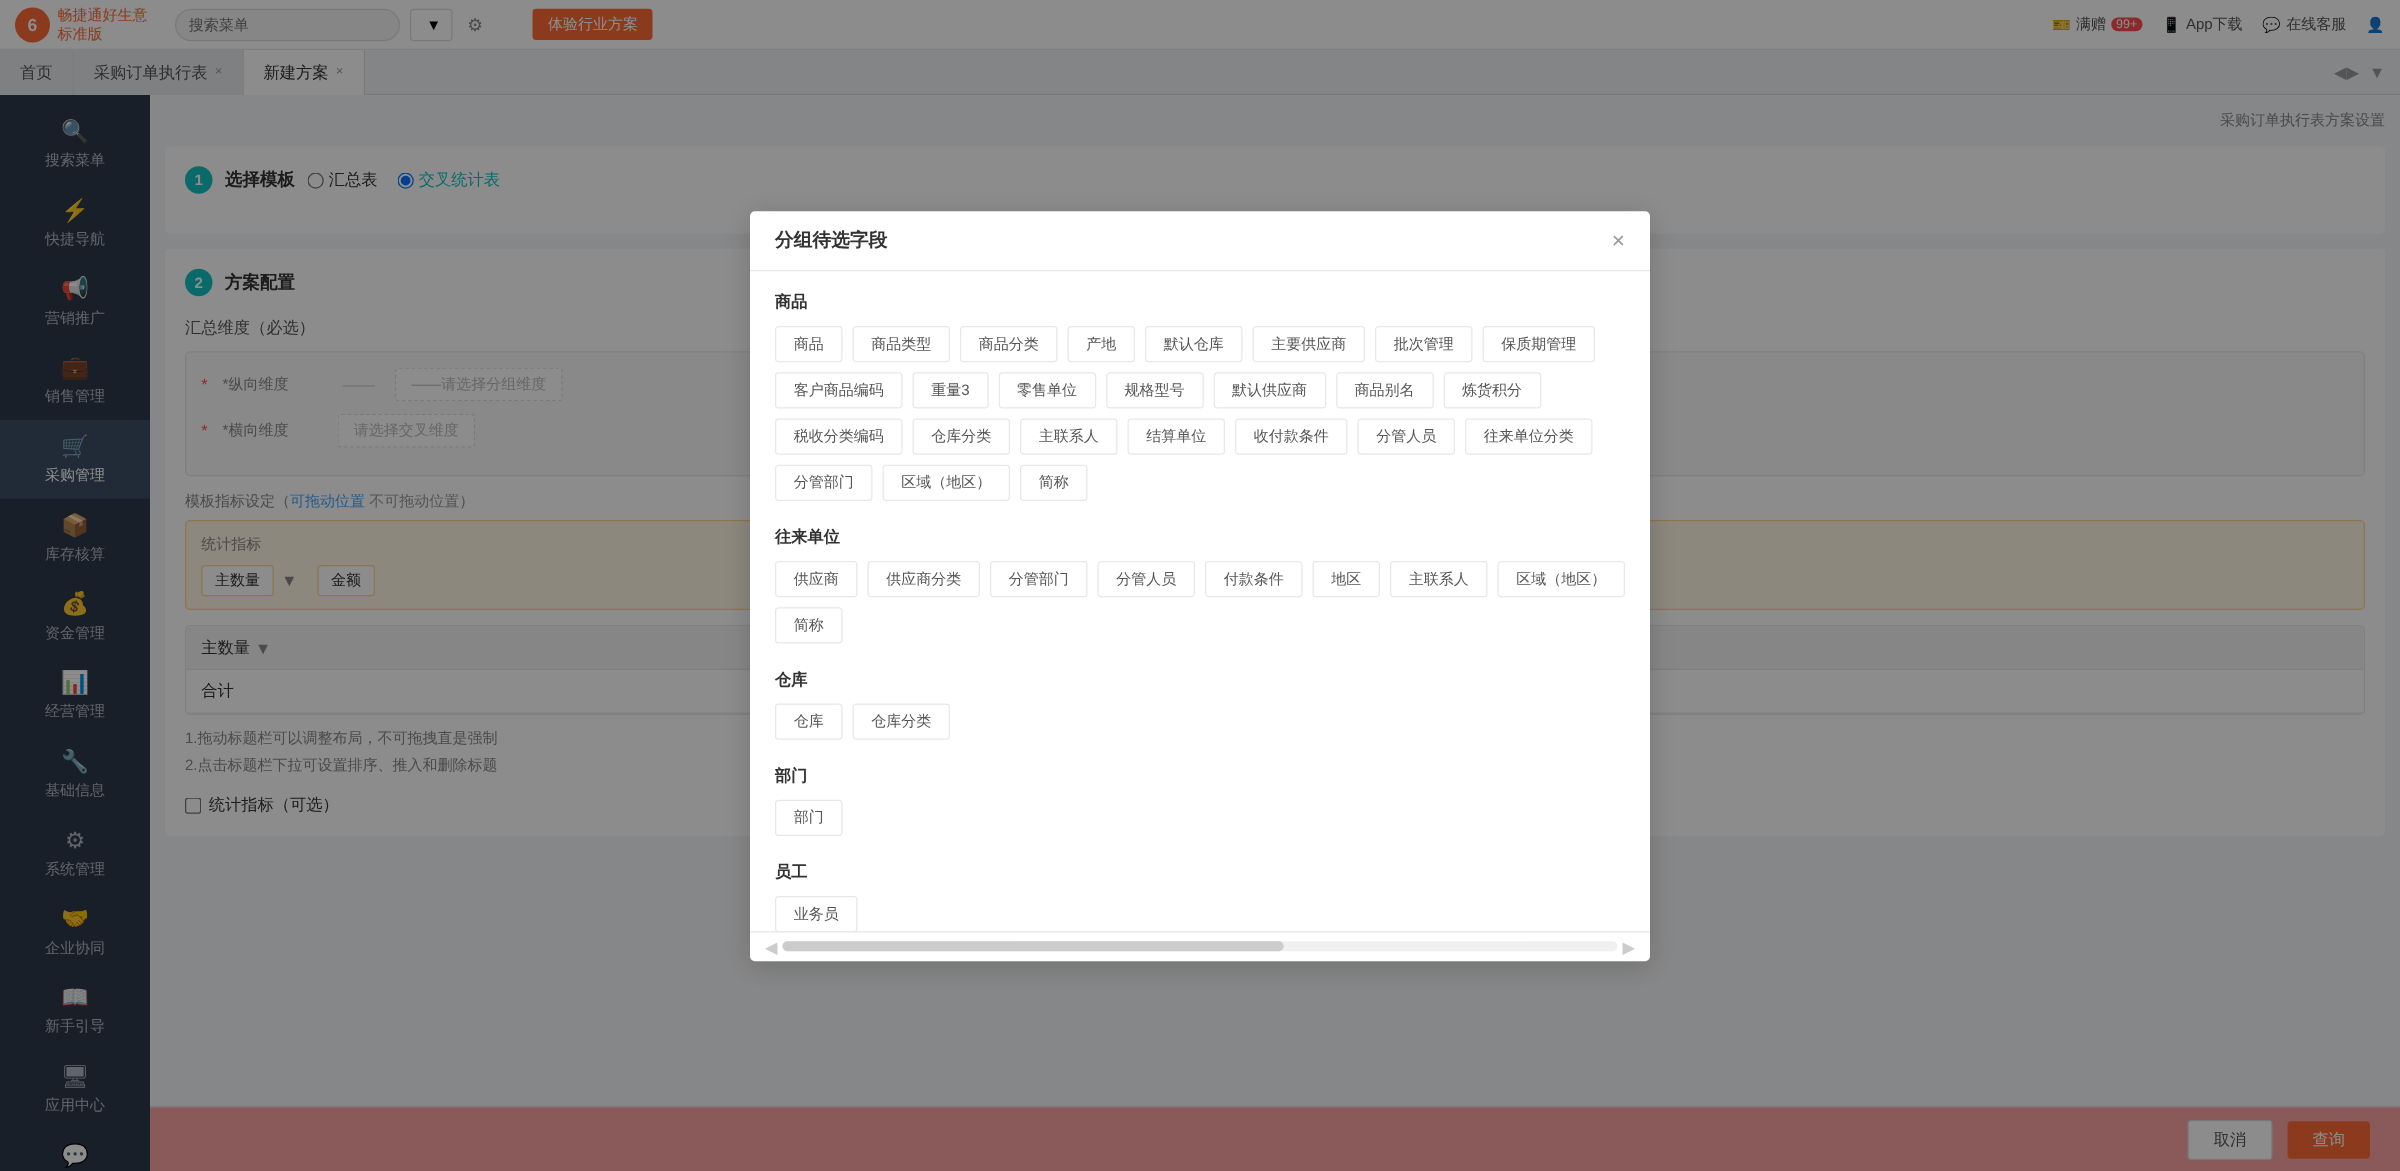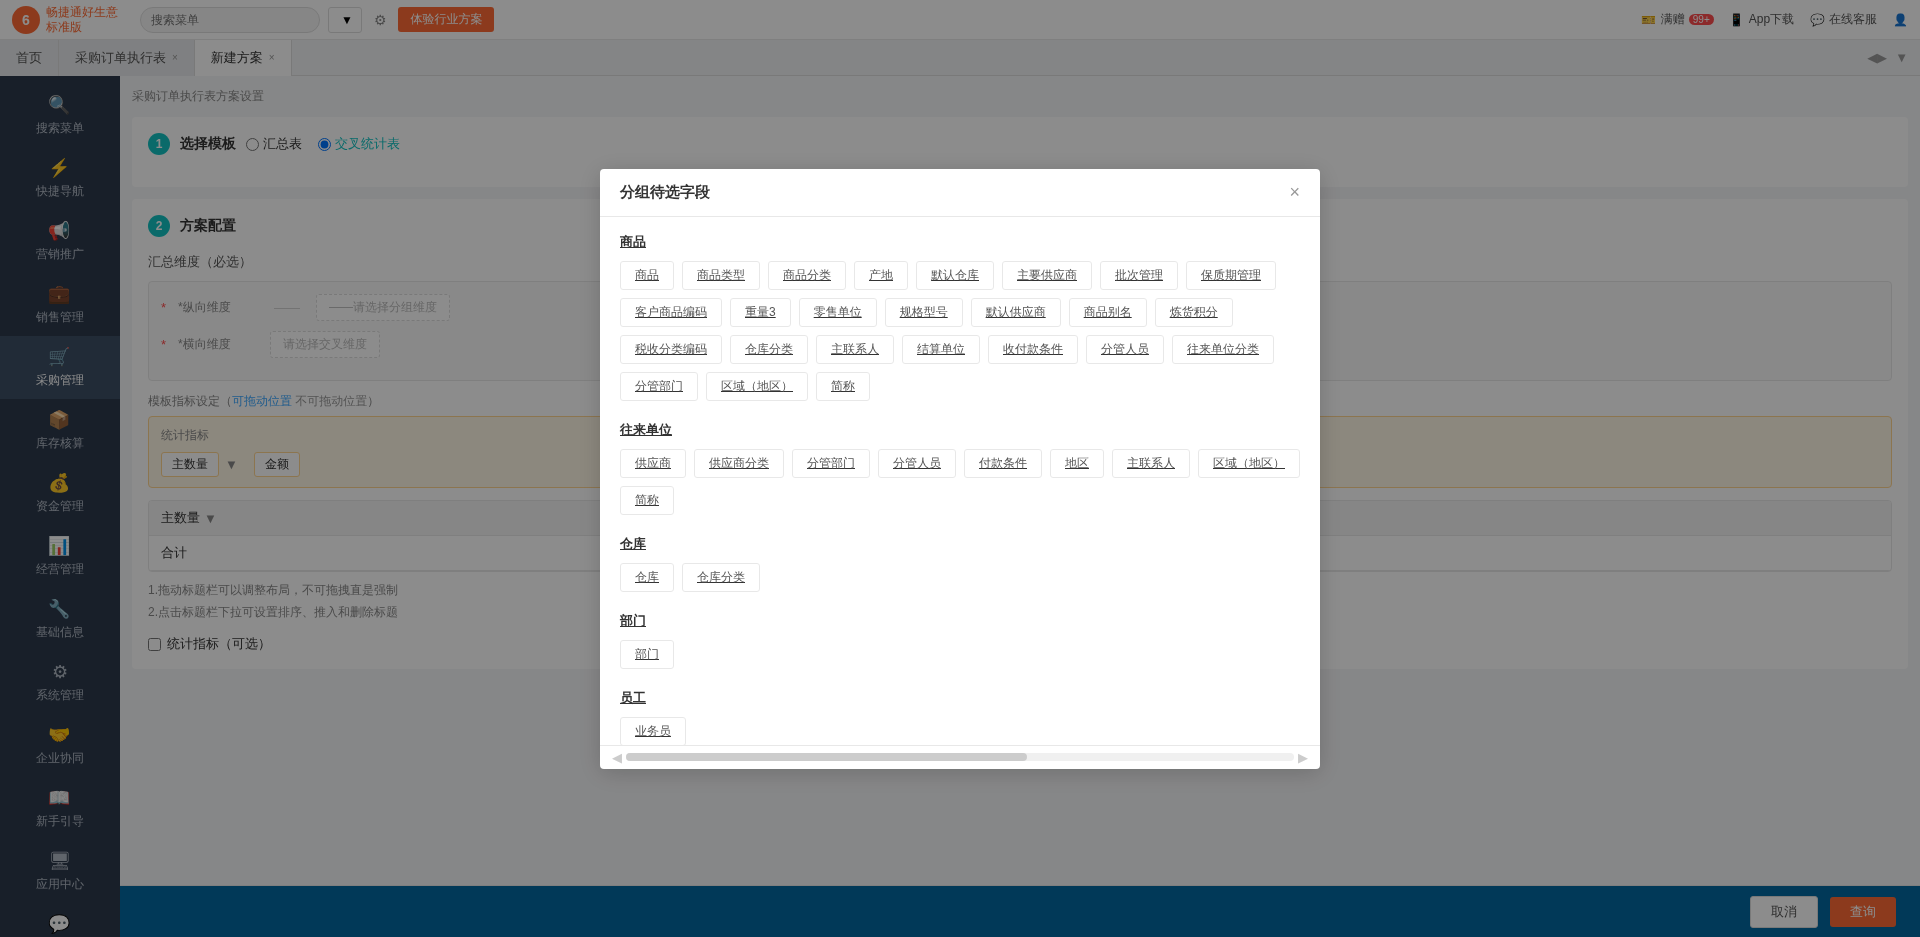--- a/index.html
+++ b/index.html
@@ -58,20 +58,21 @@
     }
     .gear-icon { color: #888; font-size: 14px; cursor: pointer; padding: 4px; }
     .experience-btn {
       background: #ff6b35;
       color: #fff;
       border: none;
       border-radius: 3px;
       padding: 4px 12px;
       cursor: pointer;
       font-size: 12px;
+      margin-left: 28px;
     }
     .header-right {
       margin-left: auto;
       display: flex;
       align-items: center;
       gap: 16px;
       font-size: 12px;
       color: #555;
     }
     .header-right-item { display: flex; align-items: center; gap: 4px; cursor: pointer; }
@@ -161,20 +162,21 @@
       overflow: auto;
       padding: 12px;
       position: relative;
     }
 
     
     .breadcrumb {
       font-size: 12px;
       color: #888;
       margin-bottom: 12px;
+      text-align: right;
     }
 
     
     .form-card {
       background: #fff;
       border-radius: 4px;
       padding: 16px;
       margin-bottom: 12px;
     }
     .step-header {
@@ -217,21 +219,21 @@
     .stats-table-row { display: flex; border-bottom: 1px solid #e8e8e8; }
     .stats-cell { flex: 1; padding: 8px 12px; font-size: 13px; border-right: 1px solid #e8e8e8; display: flex; align-items: center; gap: 4px; }
     .stats-cell:last-child { border-right: none; }
 
     
     .hint-text { font-size: 12px; color: #888; margin-top: 8px; line-height: 1.8; }
 
     
     .page-footer {
       height: 52px;
-      background: #0369a1;
+      background: #fca5a5;
       border-top: 1px solid #e8e8e8;
       display: flex;
       align-items: center;
       justify-content: flex-end;
       padding: 0 24px;
       gap: 12px;
       position: fixed;
       bottom: 0;
       right: 0;
       left: 120px;
@@ -281,21 +283,20 @@
       display: flex;
       align-items: center;
       justify-content: space-between;
     }
     .modal-title { font-size: 15px; font-weight: 600; }
     .modal-close { cursor: pointer; color: #999; font-size: 18px; line-height: 1; }
     .modal-body {
       flex: 1;
       overflow-y: auto;
       padding: 16px 20px;
-      text-decoration: underline;
     }
 
     
     .field-group { margin-bottom: 20px; }
     .field-group-title { font-size: 13px; font-weight: 600; margin-bottom: 10px; color: #333; }
     .field-list { display: flex; flex-wrap: wrap; gap: 8px; }
     .field-tag {
       border: 1px solid #e8e8e8;
       border-radius: 3px;
       padding: 5px 14px;

